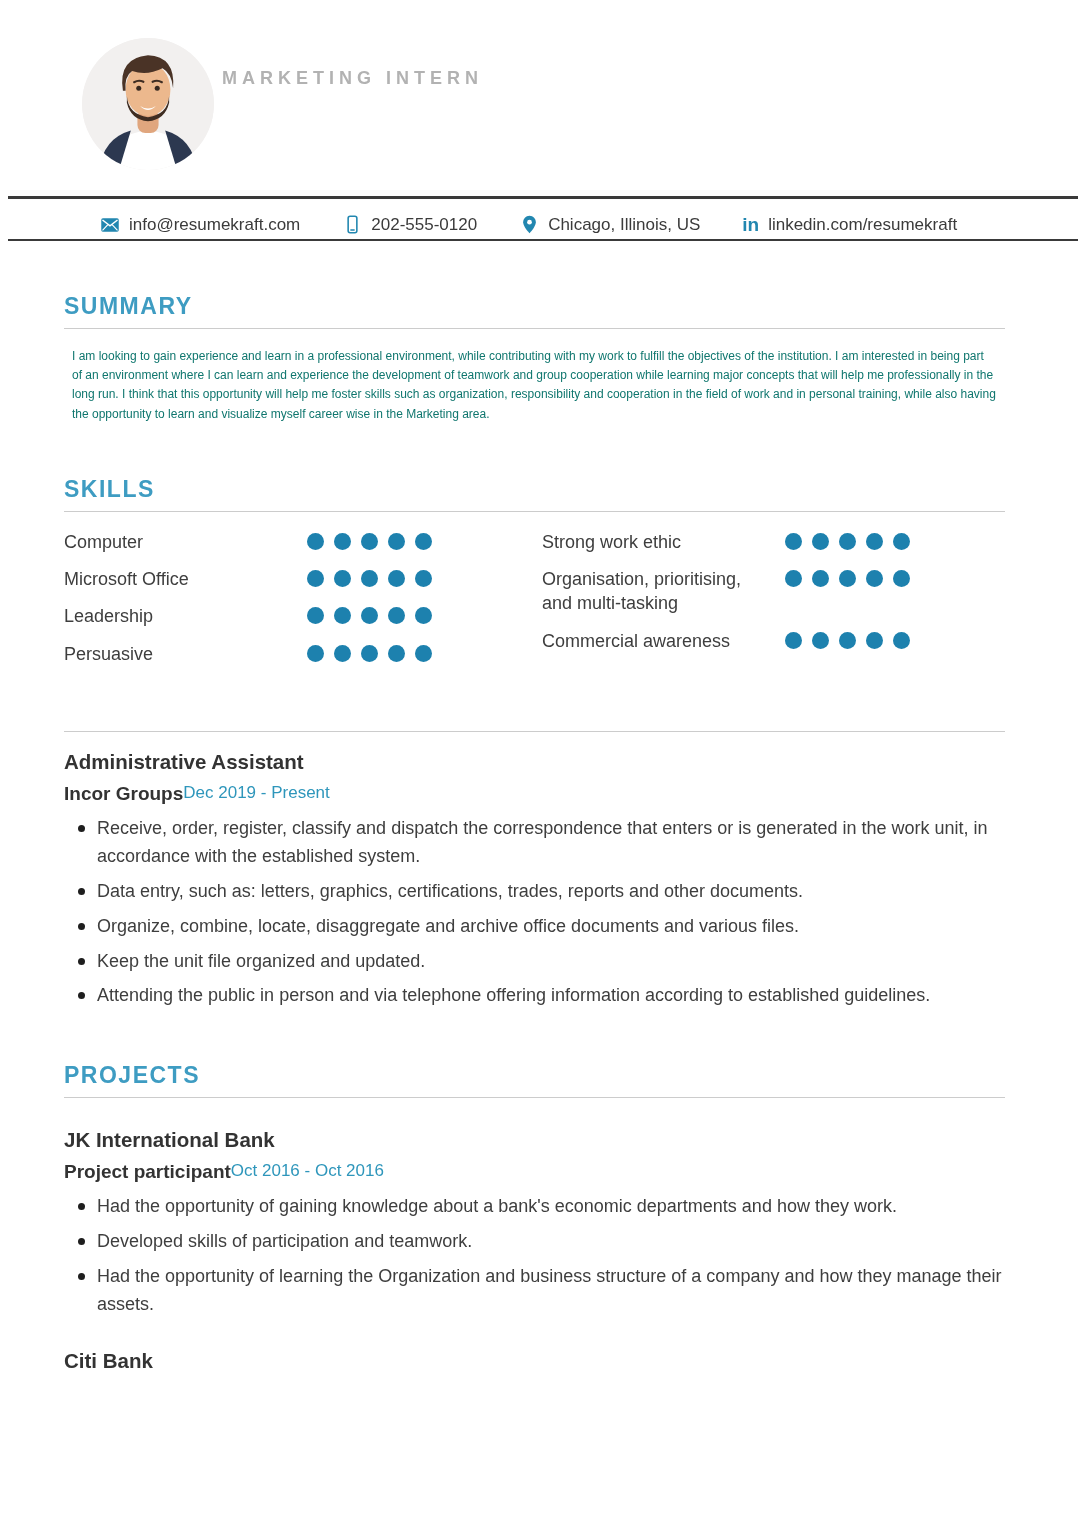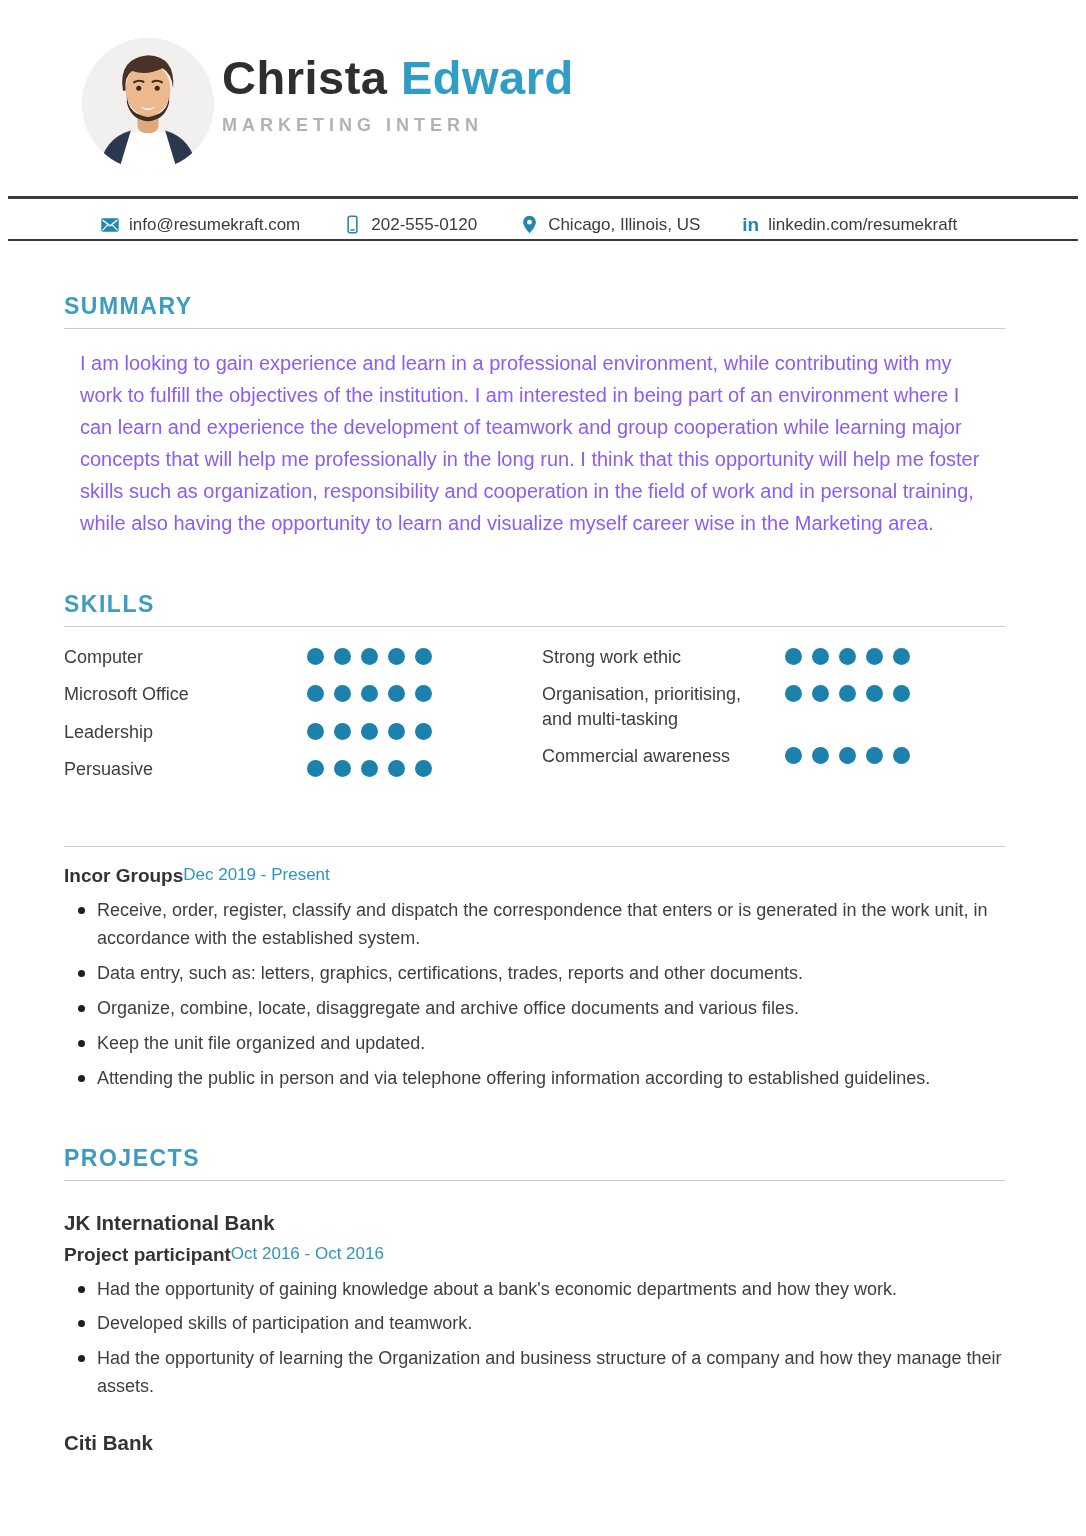--- a/index.html
+++ b/index.html
@@ -40,21 +40,21 @@
 
   
   .content { padding: 0 81px 60px 64px; }
   .section { margin-top: 52px; }
   .section-heading {
     margin: 0 0 8px 0; font-size: 23px; font-weight: 700;
     color: #3e9cc2; letter-spacing: 1.5px;
   }
   .heading-rule { height: 1px; background: #cccccc; margin-bottom: 18px; }
 
-  .body-text { font-size: 20px; line-height: 1.6; margin: 16px; color: #8b5cf6; }
+  .body-text { font-size: 12px; line-height: 1.6; margin: 8px; color: #0f766e; }
 
   
   .skills-grid { display: grid; grid-template-columns: 368px 368px; column-gap: 110px; }
   .skill-row { display: flex; margin-bottom: 13px; }
   .skill-name { flex: 1; font-size: 18px; line-height: 1.35; color: #3e3e3e; padding-right: 10px; }
   .skill-dots { display: flex; gap: 10px; padding-top: 3px; }
   .dot { width: 17px; height: 17px; border-radius: 50%; background: #1d81ae; }
 
   
   .item-title { margin: 0 0 9px 0; font-size: 20.5px; font-weight: 700; color: #333333; }
@@ -91,24 +91,20 @@
         <path d="M34 44 Q35 58 50 60 Q65 58 66 44 L66 49 Q63 62 50 63 Q37 62 34 49 Z" fill="#3f2d22"></path>
         <path d="M31 40 Q27 15 50 13 Q71 14 69 38 Q68 27 61 23 Q49 29 38 25 Q32 29 33 40 Z" fill="#4a3326"></path>
         <circle cx="43" cy="38" r="1.9" fill="#37281f"></circle>
         <circle cx="57" cy="38" r="1.9" fill="#37281f"></circle>
         <path d="M39.5 33.5 Q43 31.5 46.5 33.2" stroke="#3f2d22" stroke-width="1.6" fill="none" stroke-linecap="round"></path>
         <path d="M53.5 33.2 Q57 31.5 60.5 33.5" stroke="#3f2d22" stroke-width="1.6" fill="none" stroke-linecap="round"></path>
         <path d="M44 51.5 Q50 55.5 56 51.5 Q50 57.5 44 51.5 Z" fill="#ffffff"></path>
       </svg>
     </div>
     <div class="name-block">
-      <div class="name">
-        <span class="first">Christa</span>
-        <span class="last">Edward</span>
-      </div>
       <div class="job-title">MARKETING INTERN</div>
     </div>
   </div>
 
   <div class="rule-dark"></div>
   <div class="contact-bar">
     <div class="contact-item">
       <span class="icn">
         <svg viewBox="0 0 24 24" width="20" height="20">
           <rect x="1.5" y="4" width="21" height="16" rx="2" fill="#2287b0"></rect>
@@ -228,20 +224,21 @@
                 <span class="dot"></span>
               </div>
           </div>
         </div>
       </div>
     </div>
 
     <div class="section">
       <div class="heading-rule"></div>
       <div class="job-item">
+        <h3 class="item-title">Administrative Assistant</h3>
         <div class="item-meta">
           <span class="item-org">Incor Groups</span>
           <span class="item-dates">Dec 2019 - Present</span>
         </div>
         <ul class="bullets">
           <li>Receive, order, register, classify and dispatch the correspondence that enters or is generated in the work unit, in accordance with the established system.</li>
           <li>Data entry, such as: letters, graphics, certifications, trades, reports and other documents.</li>
           <li>Organize, combine, locate, disaggregate and archive office documents and various files.</li>
           <li>Keep the unit file organized and updated.</li>
           <li>Attending the public in person and via telephone offering information according to established guidelines.</li>

